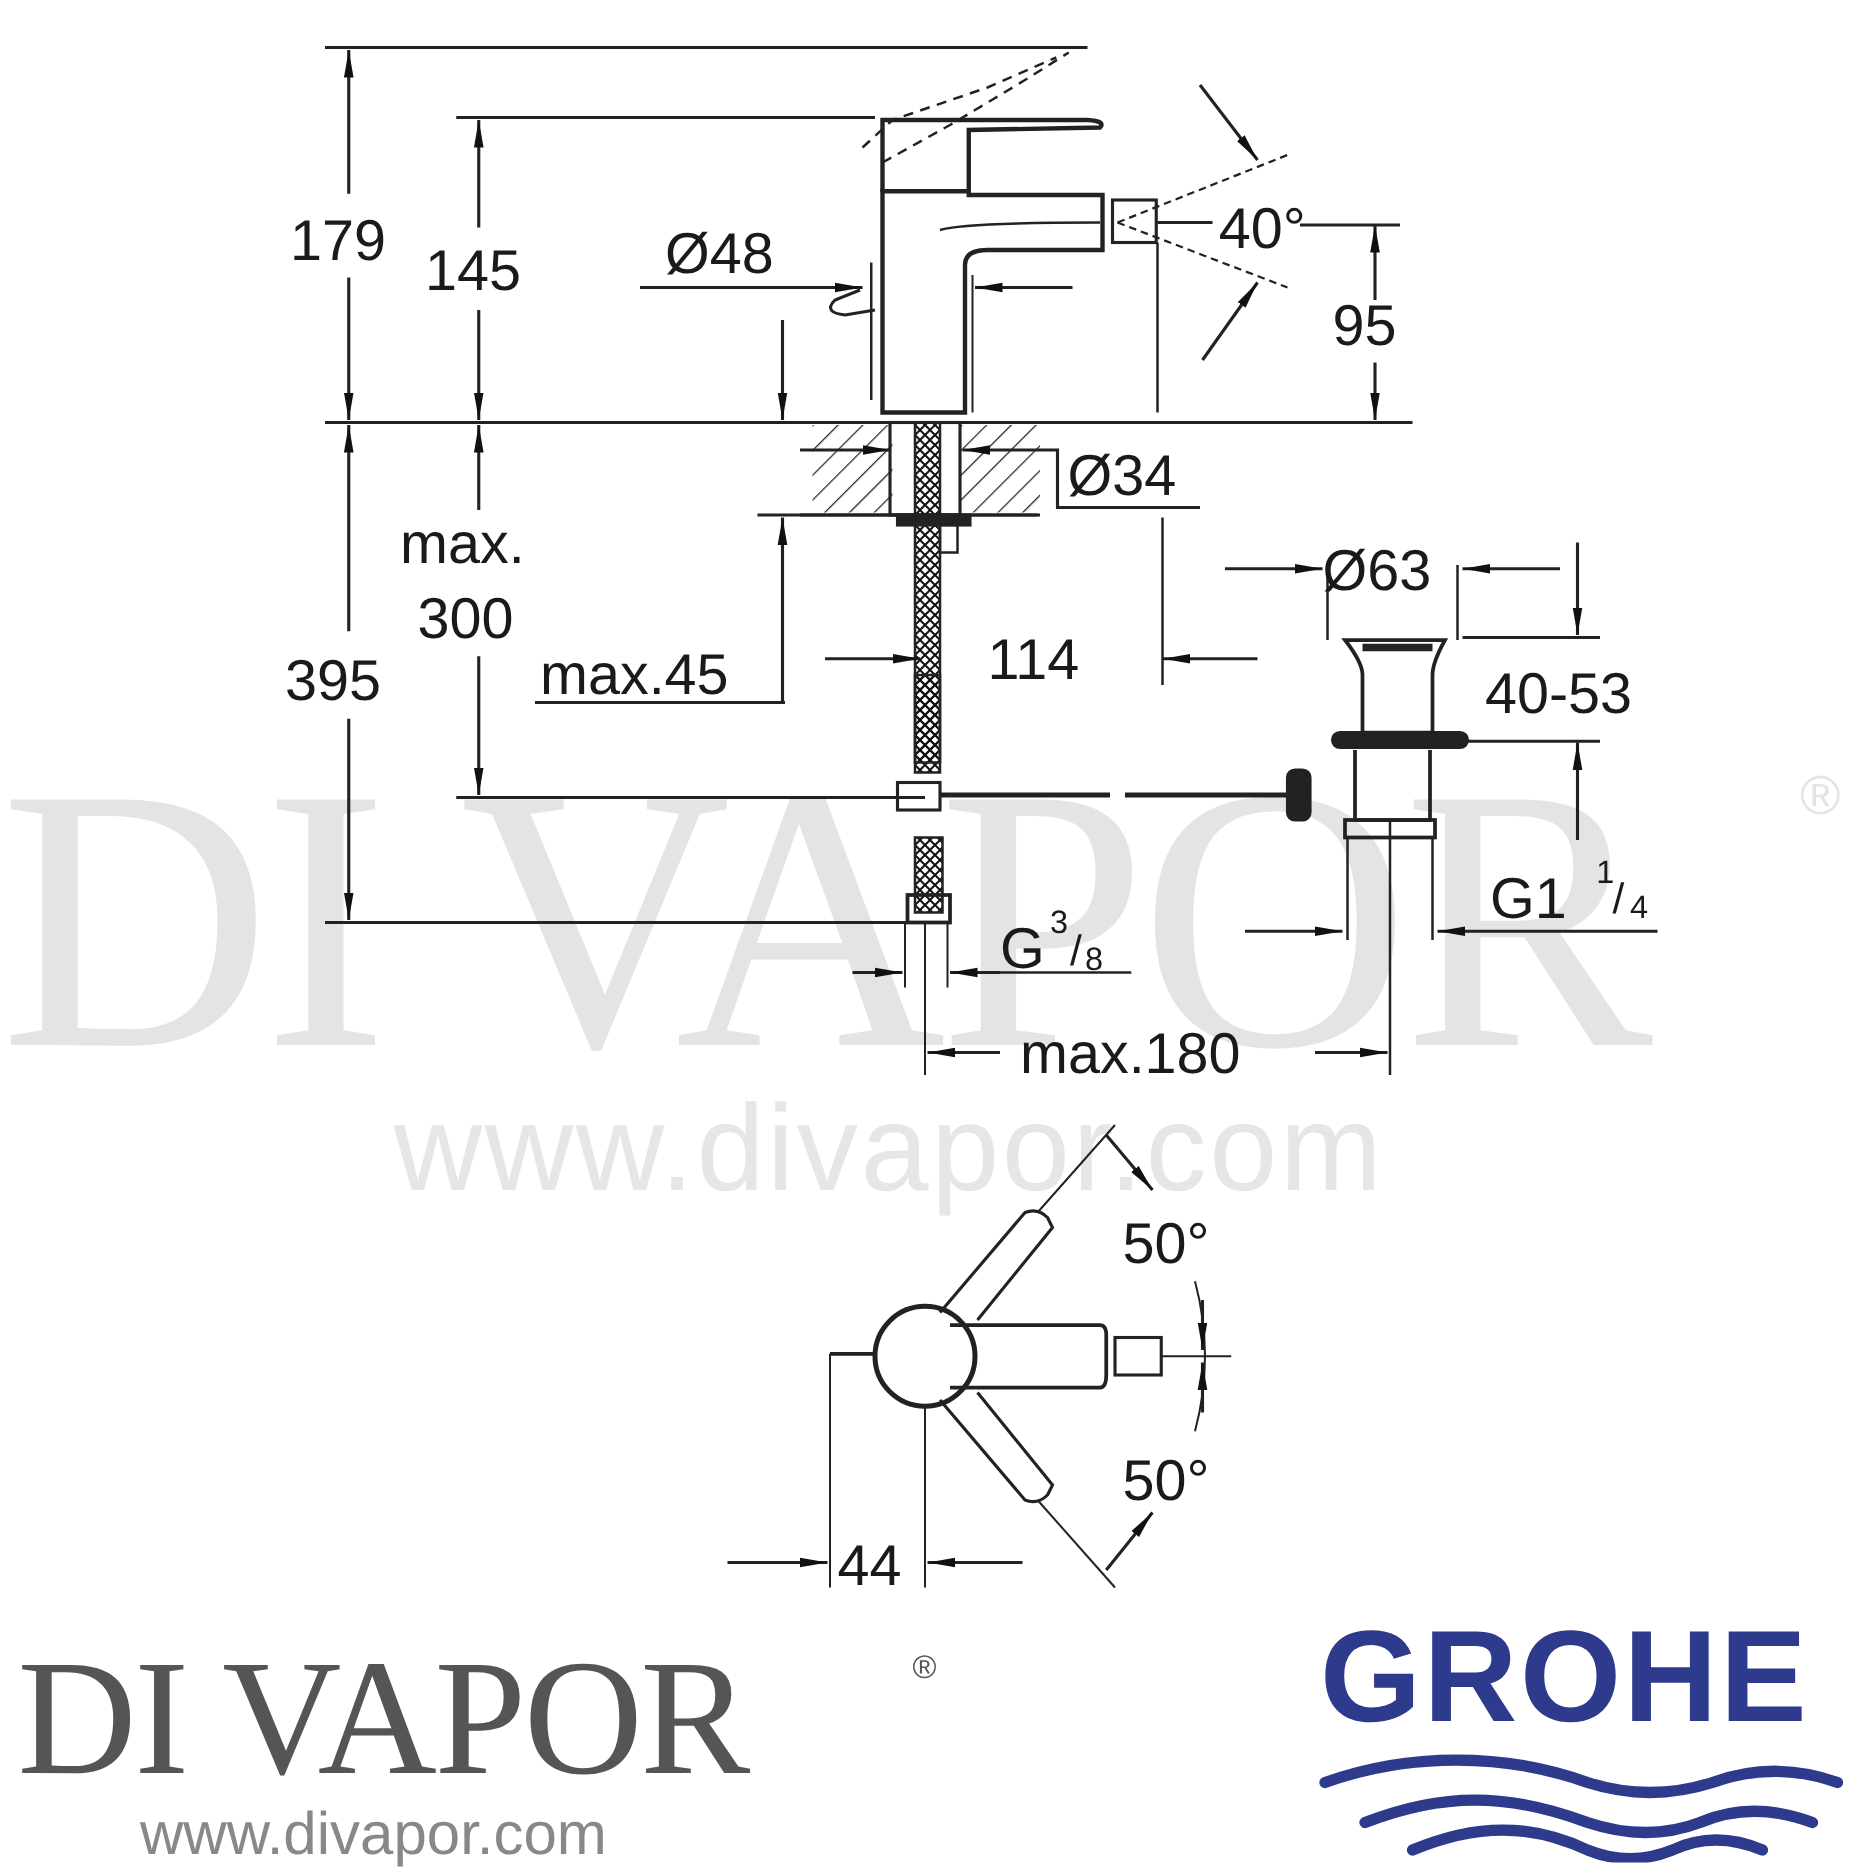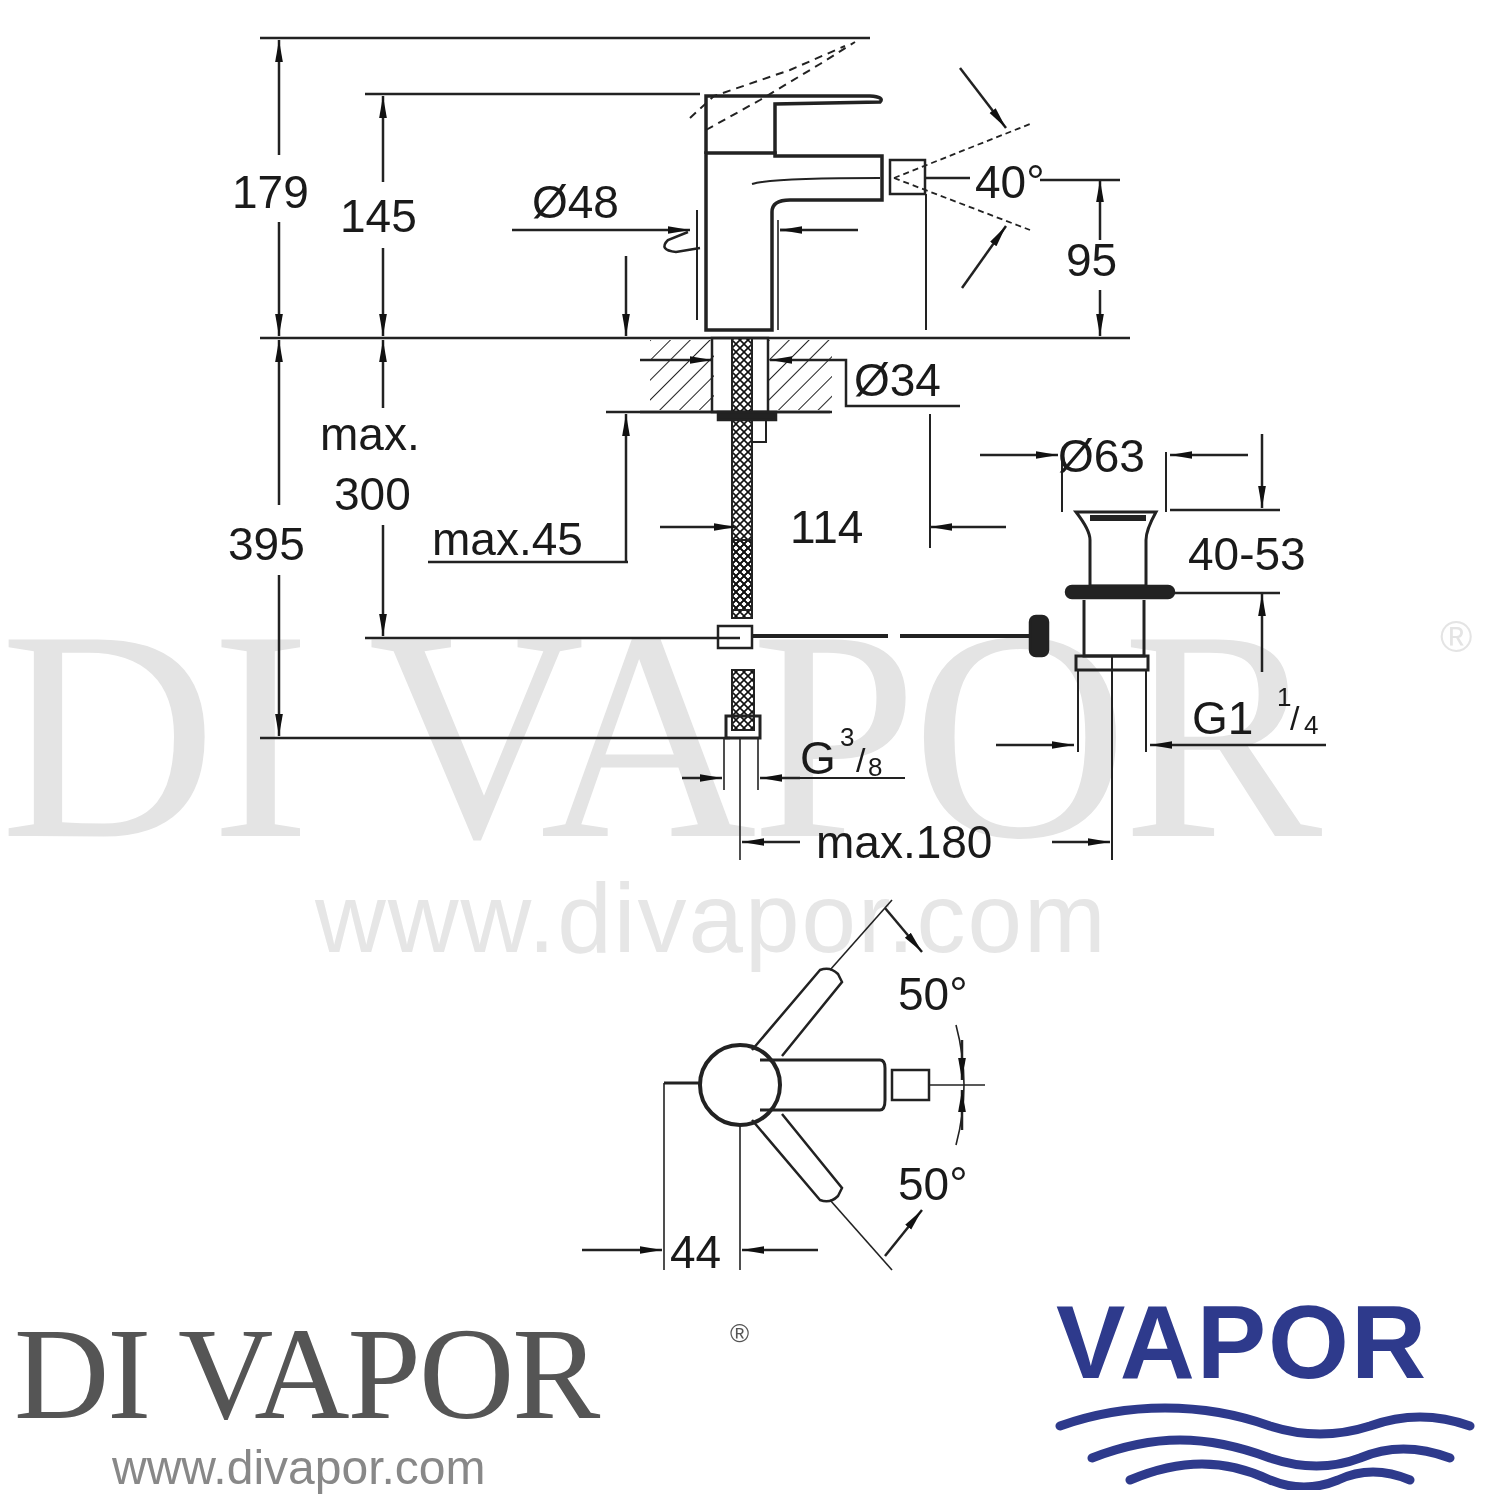--- a/index.html
+++ b/index.html
@@ -188,21 +188,21 @@
     <text x="898" y="1200" font-size="46">50°</text>
     <text x="670" y="1268" font-size="46">44</text>
   </g>
 </svg>
 
 <div class="logo-dv">DI VAPOR</div>
 <div class="logo-dv-reg">®</div>
 <div class="logo-dv-url">www.divapor.com</div>
 
 <div class="grohe">
-  <div class="grohe-word" style="color: rgb(46, 58, 140);">VAPOR</div>
+  <div class="grohe-word" style="color: rgb(46, 58, 140);">GROHE</div>
   <svg width="440" height="200" style="position:absolute;left:0;top:0;">
     <g class="grohe-waves" fill="none" stroke-width="9" stroke-linecap="round" stroke="#2E3A8C">
       <path d="M10,136 Q60,118 115,118 Q170,118 220,136 Q270,152 320,136 Q370,118 420,136"></path>
       <path d="M42,168 Q88,150 130,150 Q172,150 220,168 Q268,184 310,168 Q352,150 400,168"></path>
       <path d="M80,190 Q118,174 152,174 Q186,174 220,190 Q254,204 288,190 Q322,174 360,190"></path>
     </g>
   </svg>
 </div>
 
 </body></html>

